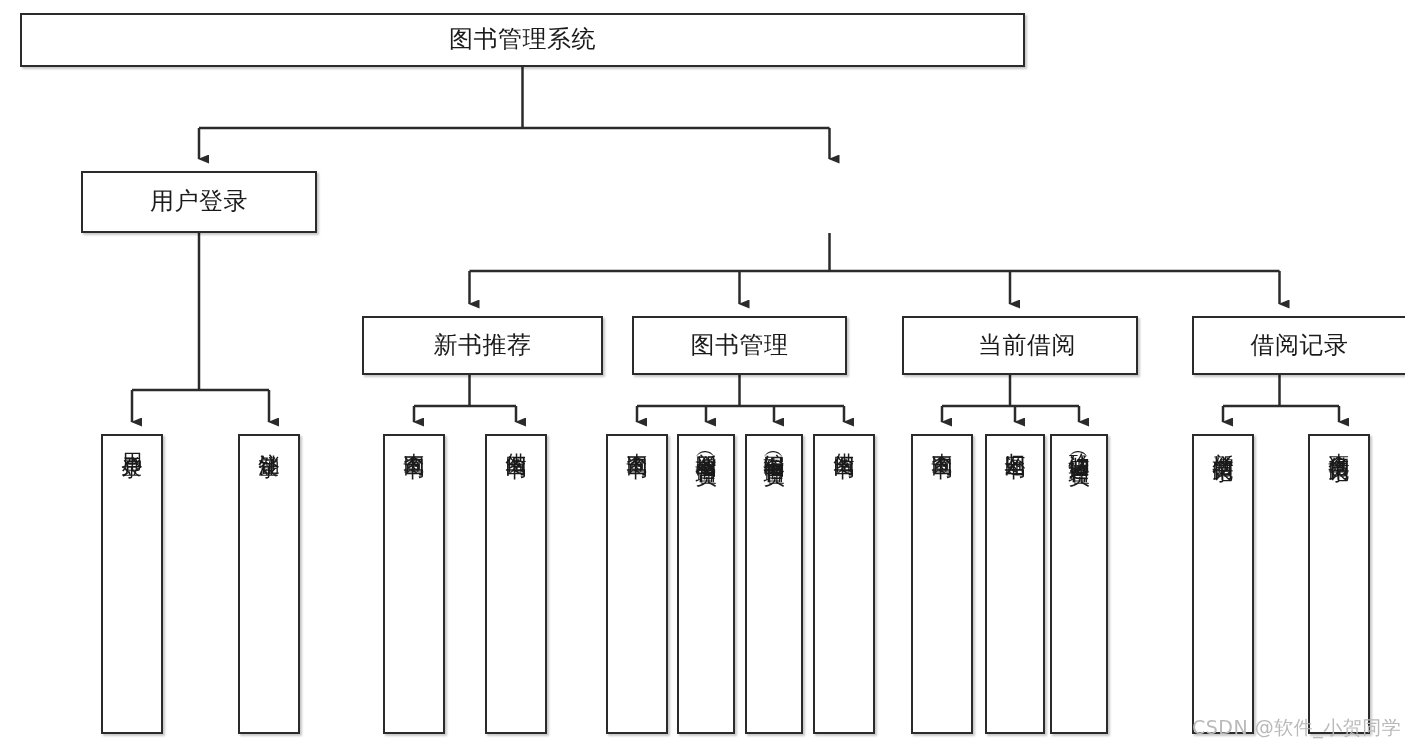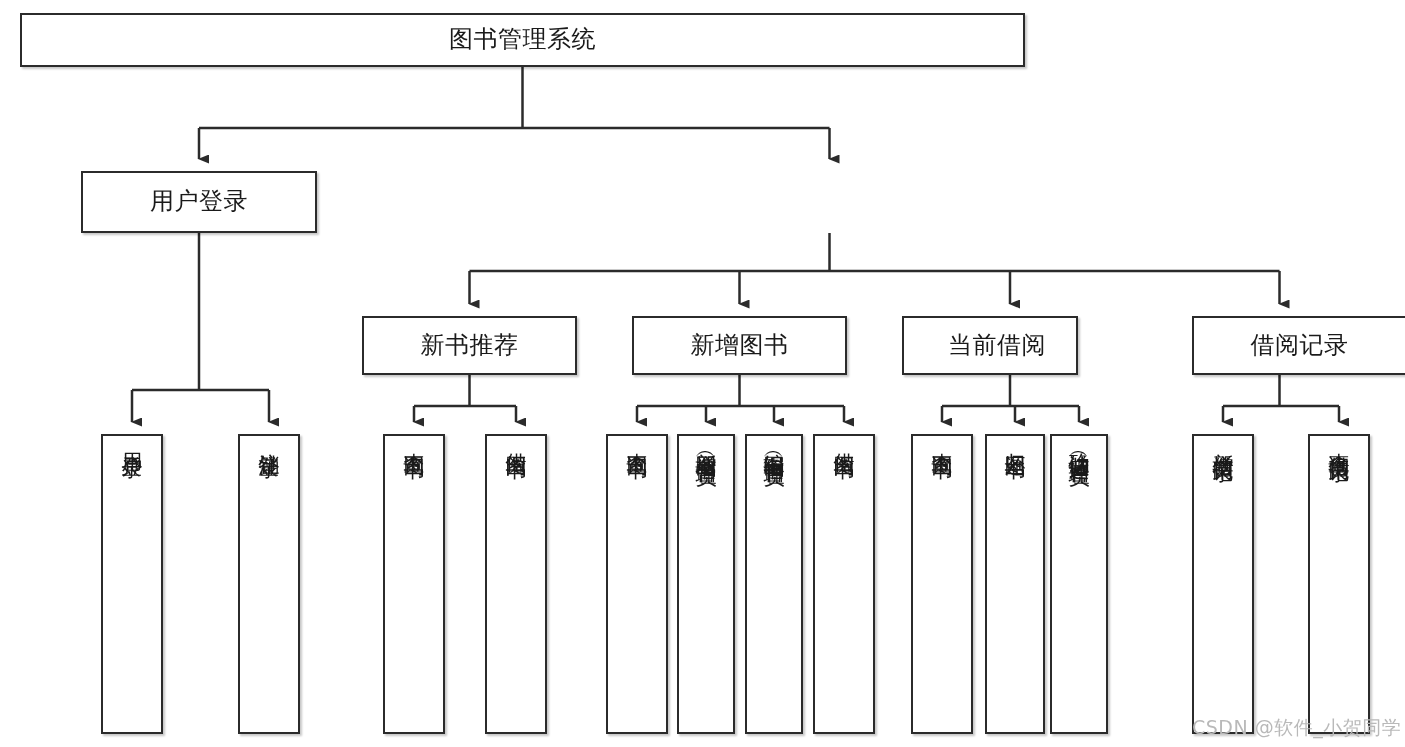--- a/index.html
+++ b/index.html
@@ -110,27 +110,27 @@
   </svg>
 
   <div class="node-box" style="left: 20px; top: 13px; width: 1005px; height: 54px;">
     <span class="node-label">图书管理系统</span>
   </div>
 
   <div class="node-box" style="left: 81px; top: 171px; width: 236px; height: 62px;">
     <span class="node-label">用户登录</span>
   </div>
 
-  <div class="node-box" style="left: 362px; top: 316px; width: 215px; height: 59px;">
+  <div class="node-box" style="left: 362px; top: 316px; width: 241px; height: 59px;">
     <span class="node-label">新书推荐</span>
   </div>
   <div class="node-box" style="left: 632px; top: 316px; width: 215px; height: 59px;">
-    <span class="node-label">新增图书</span>
+    <span class="node-label">图书管理</span>
   </div>
-  <div class="node-box" style="left: 902px; top: 316px; width: 176px; height: 59px; padding-left: 14px;">
+  <div class="node-box" style="left: 902px; top: 316px; width: 236px; height: 59px; padding-left: 14px;">
     <span class="node-label">当前借阅</span>
   </div>
   <div class="node-box" style="left: 1172px; top: 316px; width: 215px; height: 59px; margin-left: 20px;">
     <span class="node-label">借阅记录</span>
   </div>
 
   <div class="node-box leaf" style="left: 101px; top: 434px; width: 62px; height: 300px;">
     <span class="node-label">用户登录</span>
   </div>
   <div class="node-box leaf" style="left: 238px; top: 434px; width: 62px; height: 300px;">

